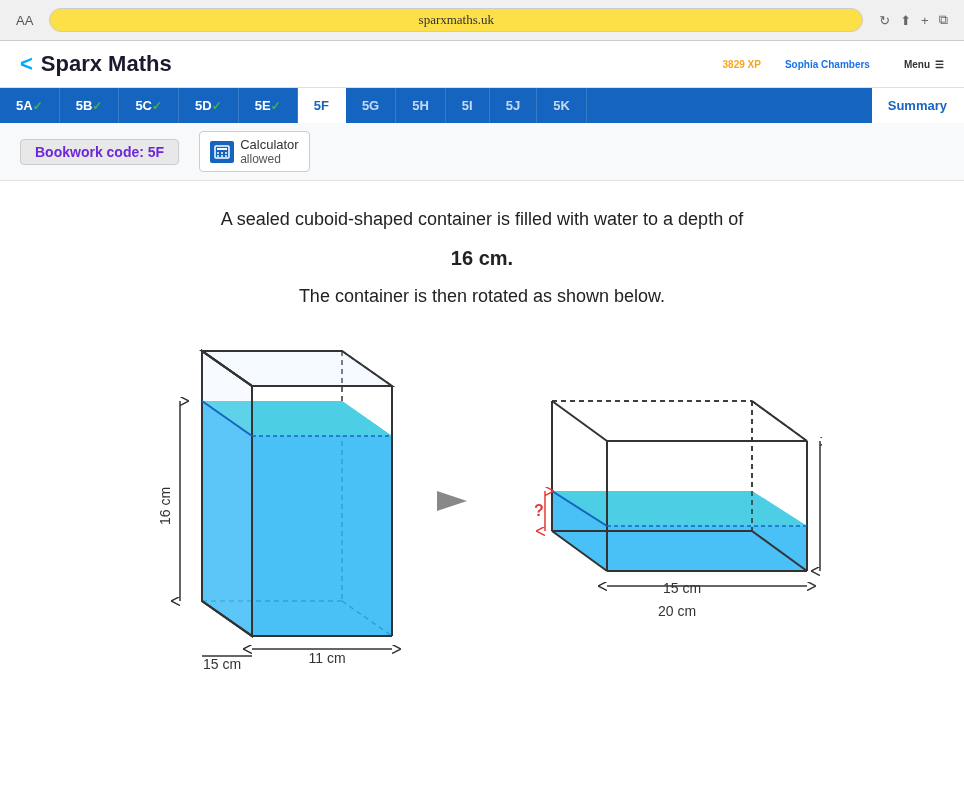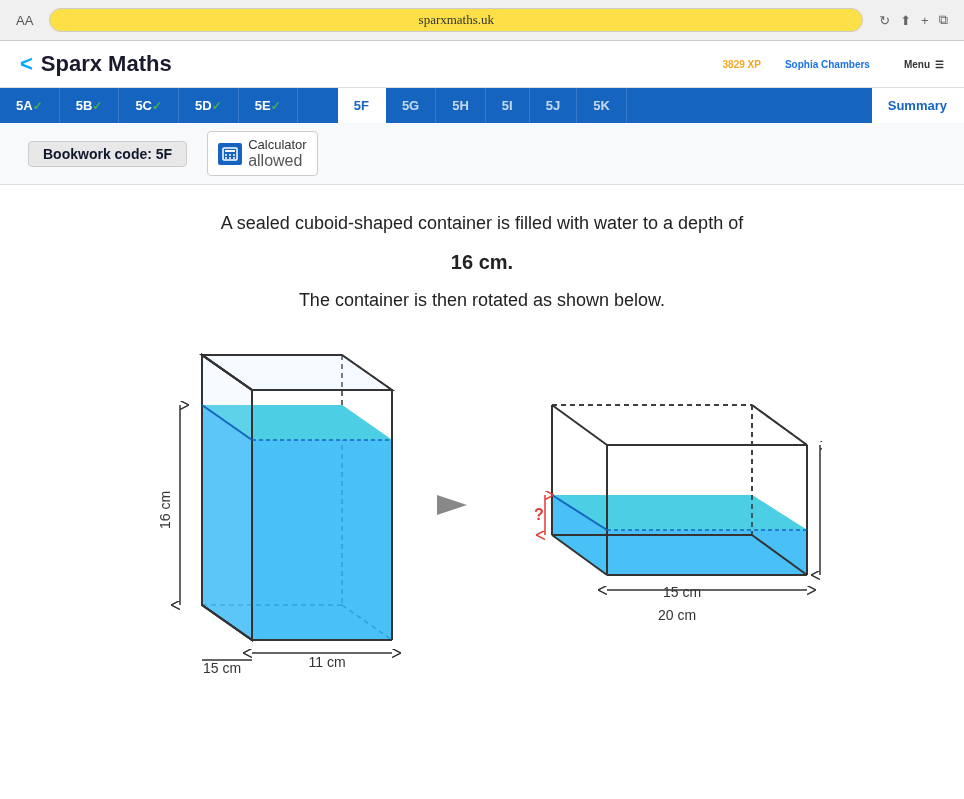--- a/index.html
+++ b/index.html
@@ -91,21 +91,20 @@
       white-space: nowrap;
       border-right: 1px solid rgba(255,255,255,0.15);
       display: flex;
       align-items: center;
     }
     .nav-tab.completed { color: #fff; }
     .nav-tab.active {
       background: #fff;
       color: #1565c0;
       font-weight: 700;
-      margin-left: 40px;
     }
     .nav-tab.summary {
       margin-left: auto;
       background: #ffffff;
       color: #1565c0;
       font-weight: 700;
     }
     .check-icon { color: #4caf50; font-size: 12px; }
 
     
@@ -117,22 +116,21 @@
       align-items: center;
       gap: 20px;
     }
     .bookwork-code {
       background: #e8e8e8;
       border: 1px solid #ccc;
       border-radius: 4px;
       padding: 4px 14px;
       font-size: 14px;
       font-weight: 600;
-      color: #0f172a;
-      margin-left: 8px;
+      color: #6d28d9;
     }
     .calculator-badge {
       display: flex;
       align-items: center;
       gap: 6px;
       font-size: 13px;
       color: #333;
       border: 1px solid #ccc;
       border-radius: 4px;
       padding: 5px 10px;
@@ -260,21 +258,21 @@
         <circle cx="4" cy="8" r="1" fill="white"></circle>
         <circle cx="8" cy="8" r="1" fill="white"></circle>
         <circle cx="12" cy="8" r="1" fill="white"></circle>
         <circle cx="4" cy="11" r="1" fill="white"></circle>
         <circle cx="8" cy="11" r="1" fill="white"></circle>
         <circle cx="12" cy="11" r="1" fill="white"></circle>
       </svg>
     </div>
     <div>
       <div style="font-size:13px;font-weight:400;">Calculator</div>
-      <div style="font-size:16px;color:#555;">allowed</div>
+      <div style="font-size:12px;color:#555;">allowed</div>
     </div>
   </div>
 </div>
 
 <div class="main-content">
   <div class="problem-text">
     <span>A sealed cuboid-shaped container is filled with water to a depth of</span>
   </div>
   <div class="problem-text">
     <span class="depth">16 cm.</span>

